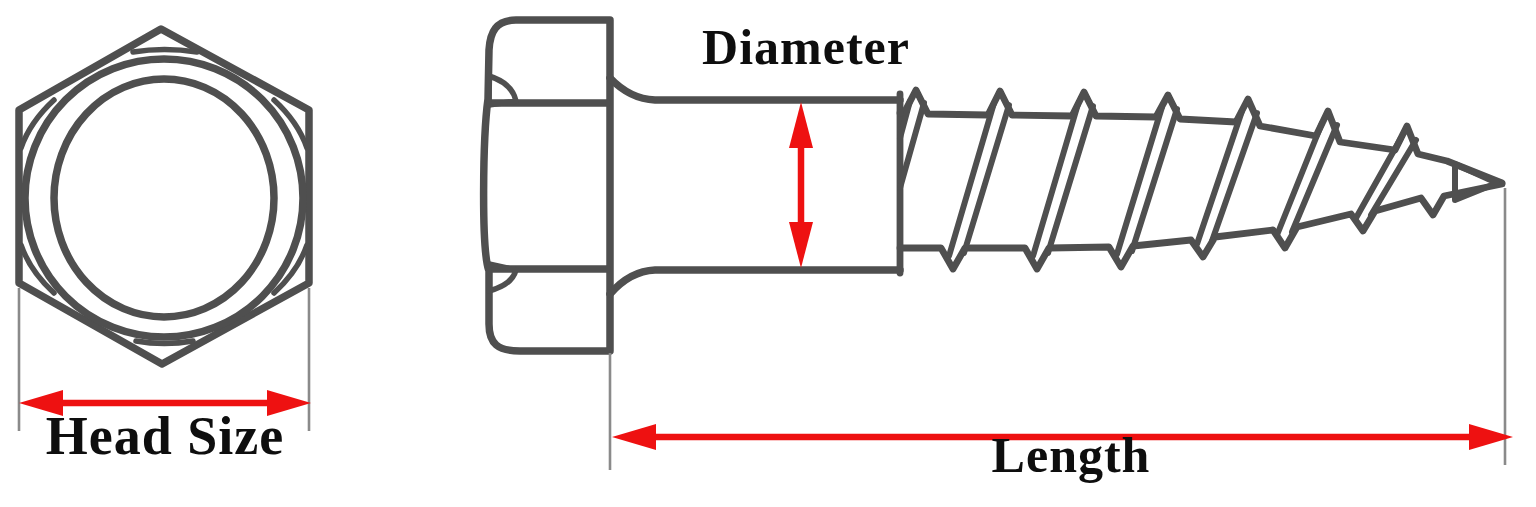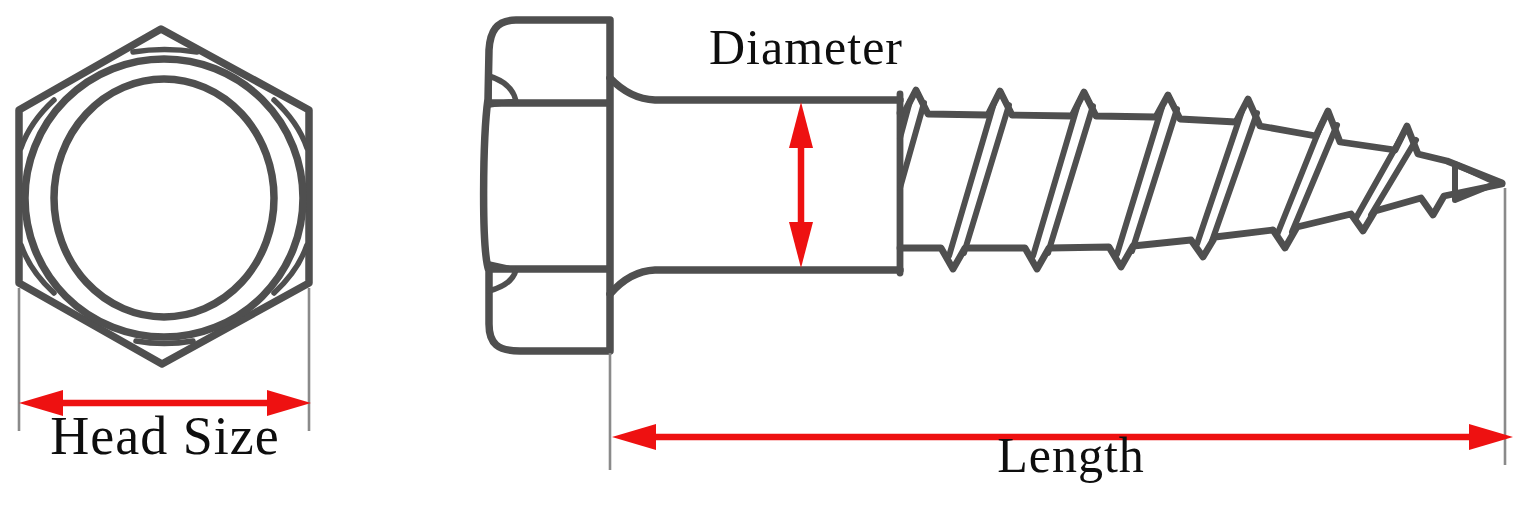--- a/index.html
+++ b/index.html
@@ -46,21 +46,21 @@
     fill:none;
     stroke-linecap:butt;
   }
   .f-arrow{fill:var(--c-arrow);stroke:none;}
 
   
   .dim-label{
     position:absolute;
     transform:translateX(-50%);
     color:var(--c-text);
-    font-weight:normal;
+    font-weight:bold;
     white-space:nowrap;
     line-height:1;
     letter-spacing:1px;
   }
   .lbl-diameter{left:806px;top:22px;font-size:50px;}
   .lbl-headsize{left:165px;top:409px;font-size:54px;}
   .lbl-length{left:1071px;top:430px;font-size:50px;}
 </style>
 </head>
 <body>

